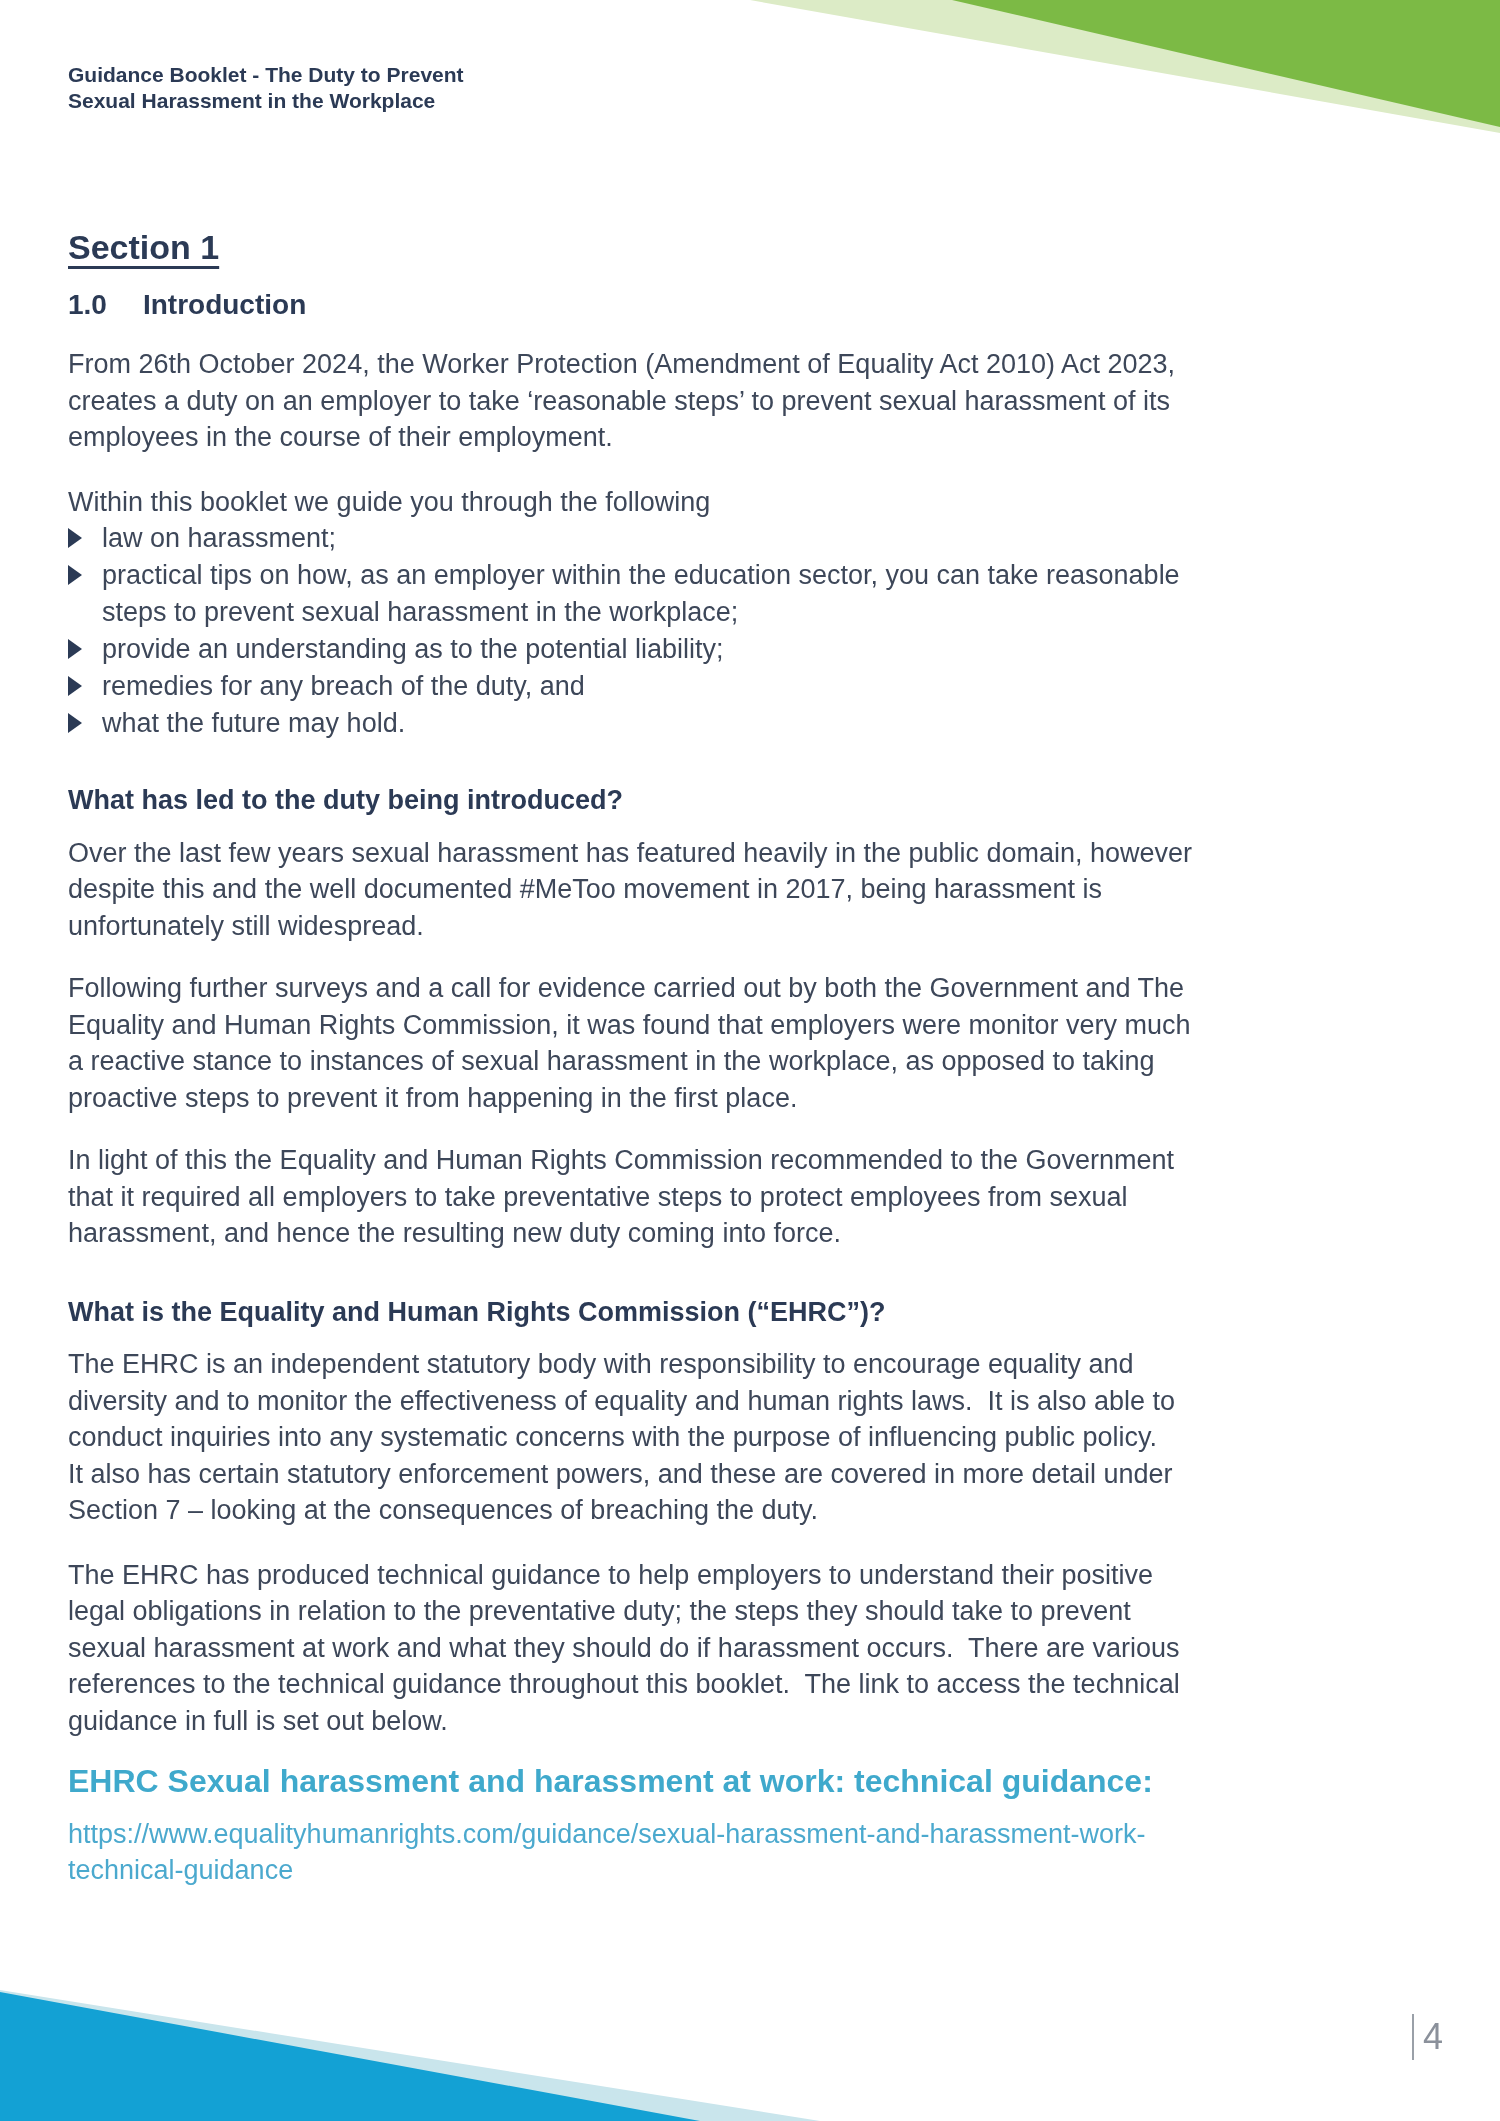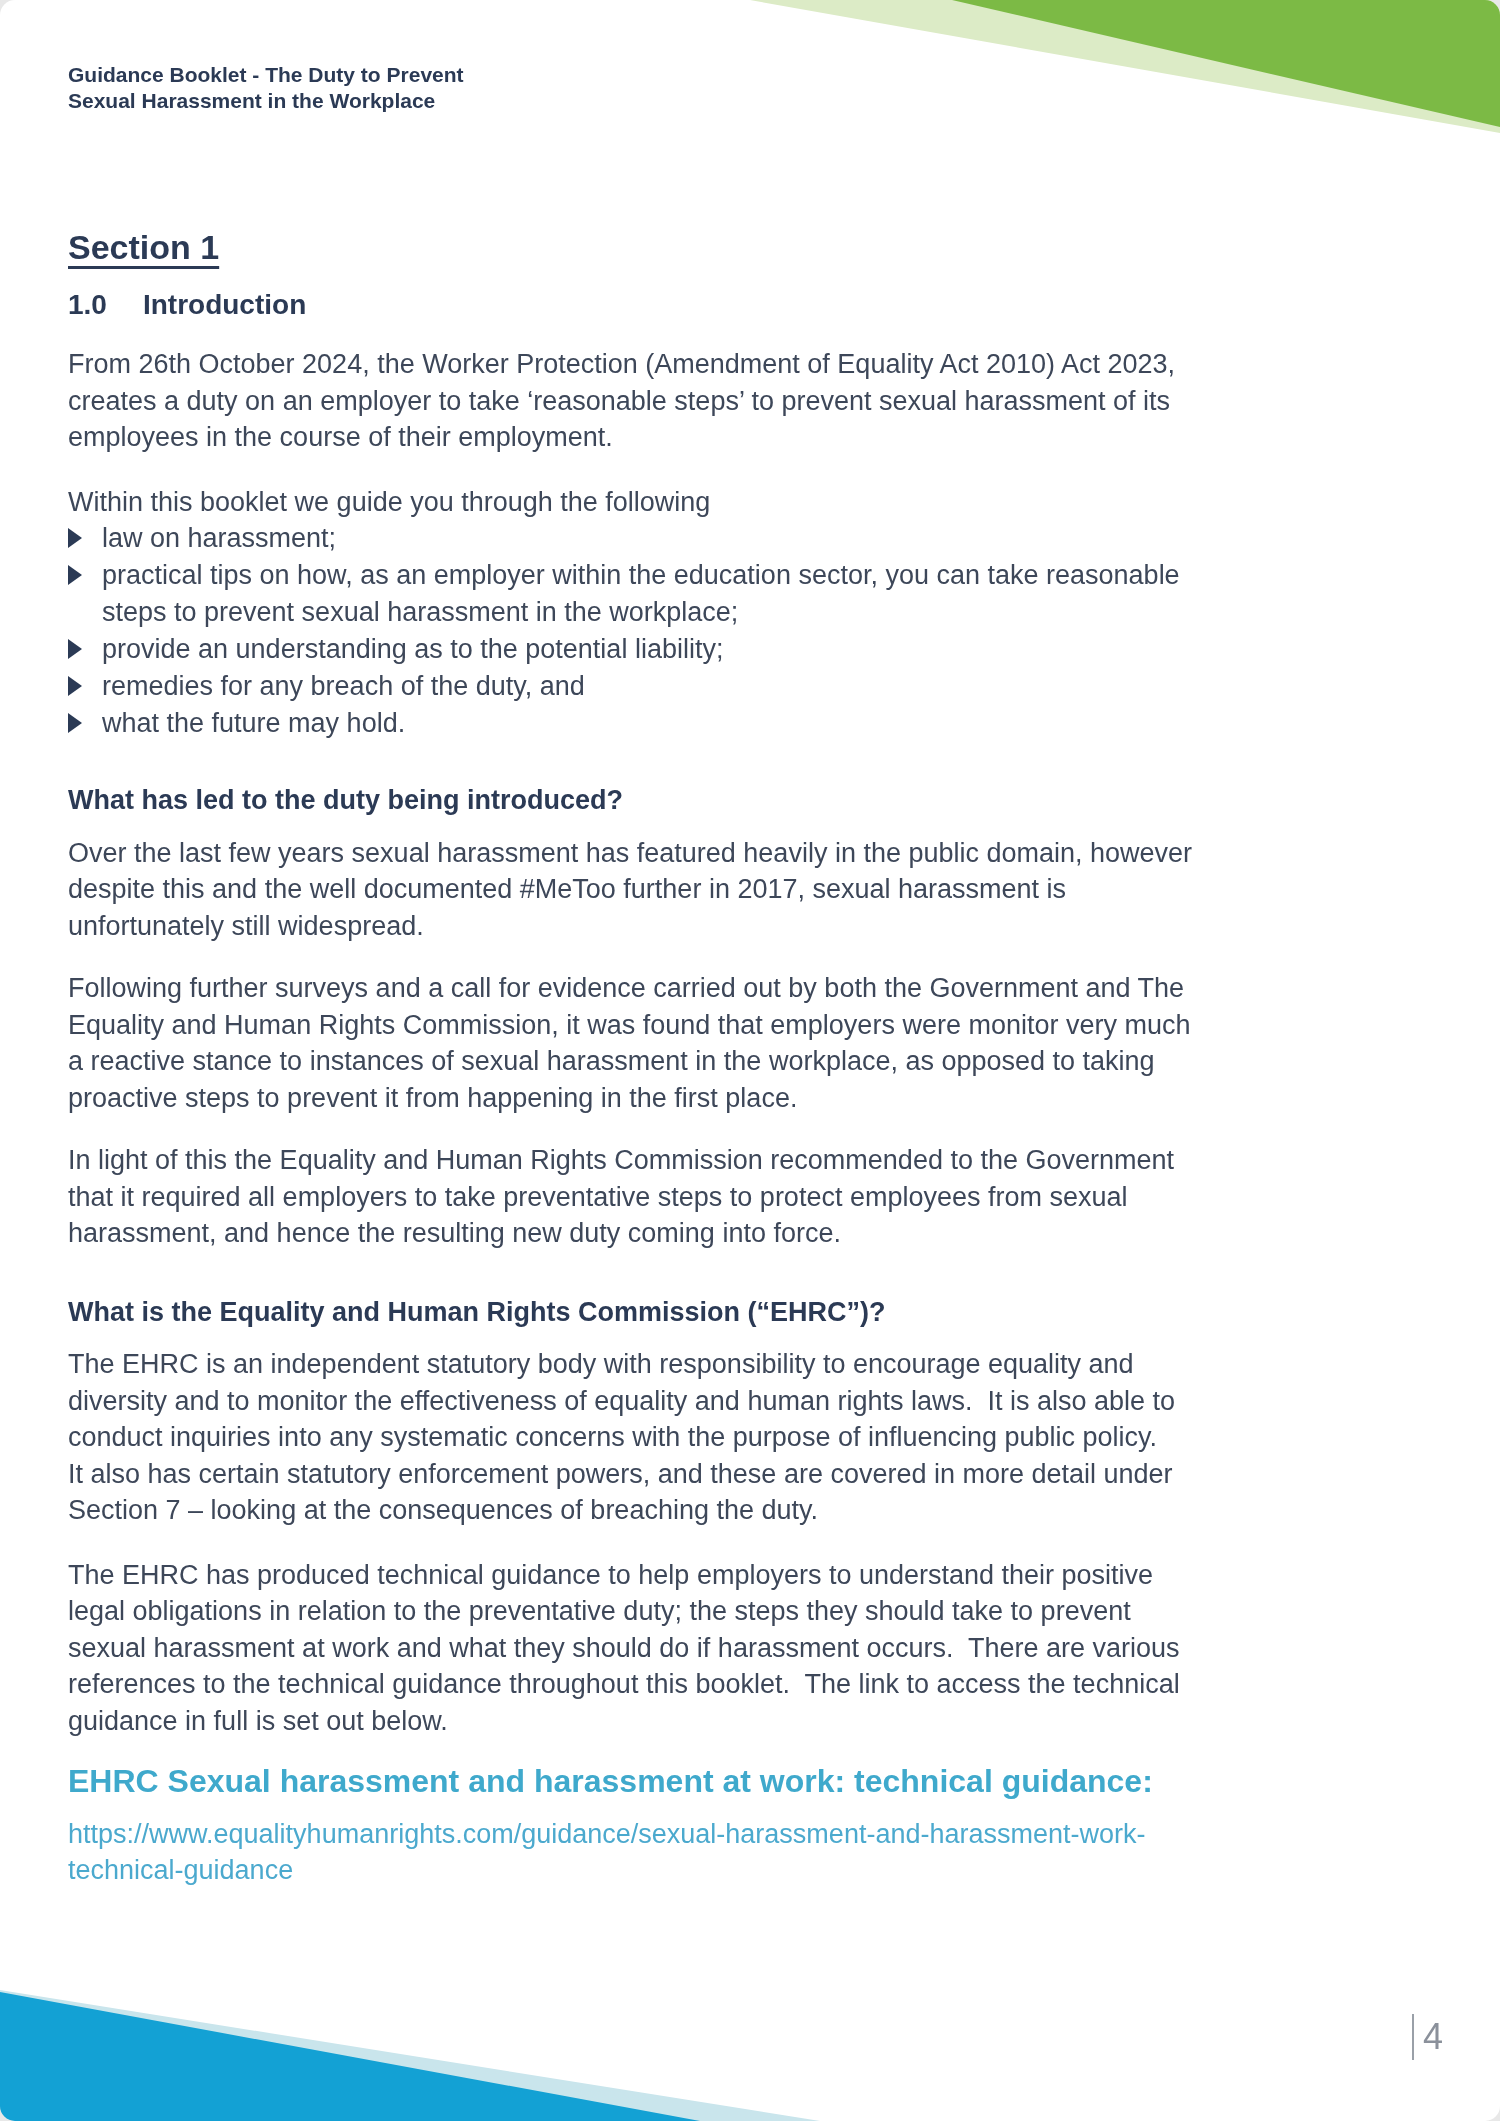--- a/index.html
+++ b/index.html
@@ -3,21 +3,20 @@
 <meta charset="utf-8">
 <style>
   html,body { margin:0; padding:0; background:#e8e8e8; }
   .page {
     position:relative;
     width:1500px; height:2121px;
     background:#ffffff;
     overflow:hidden;
     font-family:"Liberation Sans","DejaVu Sans",sans-serif;
     margin:0 auto;
-    border-radius:15px;
   }
   .deco { position:absolute; top:0; left:0; width:1500px; height:2121px; pointer-events:none; }
   .content { position:absolute; left:68px; top:62px; width:1380px; }
   .doc-header { font-size:21px; line-height:26px; font-weight:bold; color:#2b3a55; }
   .doc-header div { white-space:pre-wrap; }
   .section-title {
     margin:98px 0 0 0; font-size:34px; line-height:40px; font-weight:bold; color:#2b3a55;
     text-decoration:underline; text-decoration-thickness:3px; text-underline-offset:7px;
     display:inline-block;
   }
@@ -127,21 +126,21 @@
           </span>
         <div class="bullet-text">
             <div>what the future may hold.</div>
           </div>
       </div>
     </div>
 
     <div class="q-heading">What has led to the duty being introduced?</div>
     <div class="para p-after-h">
         <div>Over the last few years sexual harassment has featured heavily in the public domain, however</div>
-        <div>despite this and the well documented #MeToo further in 2017, sexual harassment is</div>
+        <div>despite this and the well documented #MeToo movement in 2017, being harassment is</div>
         <div>unfortunately still widespread.</div>
       </div>
     <div class="para p-gap">
         <div>Following further surveys and a call for evidence carried out by both the Government and The</div>
         <div>Equality and Human Rights Commission, it was found that employers were monitor very much</div>
         <div>a reactive stance to instances of sexual harassment in the workplace, as opposed to taking</div>
         <div>proactive steps to prevent it from happening in the first place.</div>
       </div>
     <div class="para p-gap">
         <div>In light of this the Equality and Human Rights Commission recommended to the Government</div>

